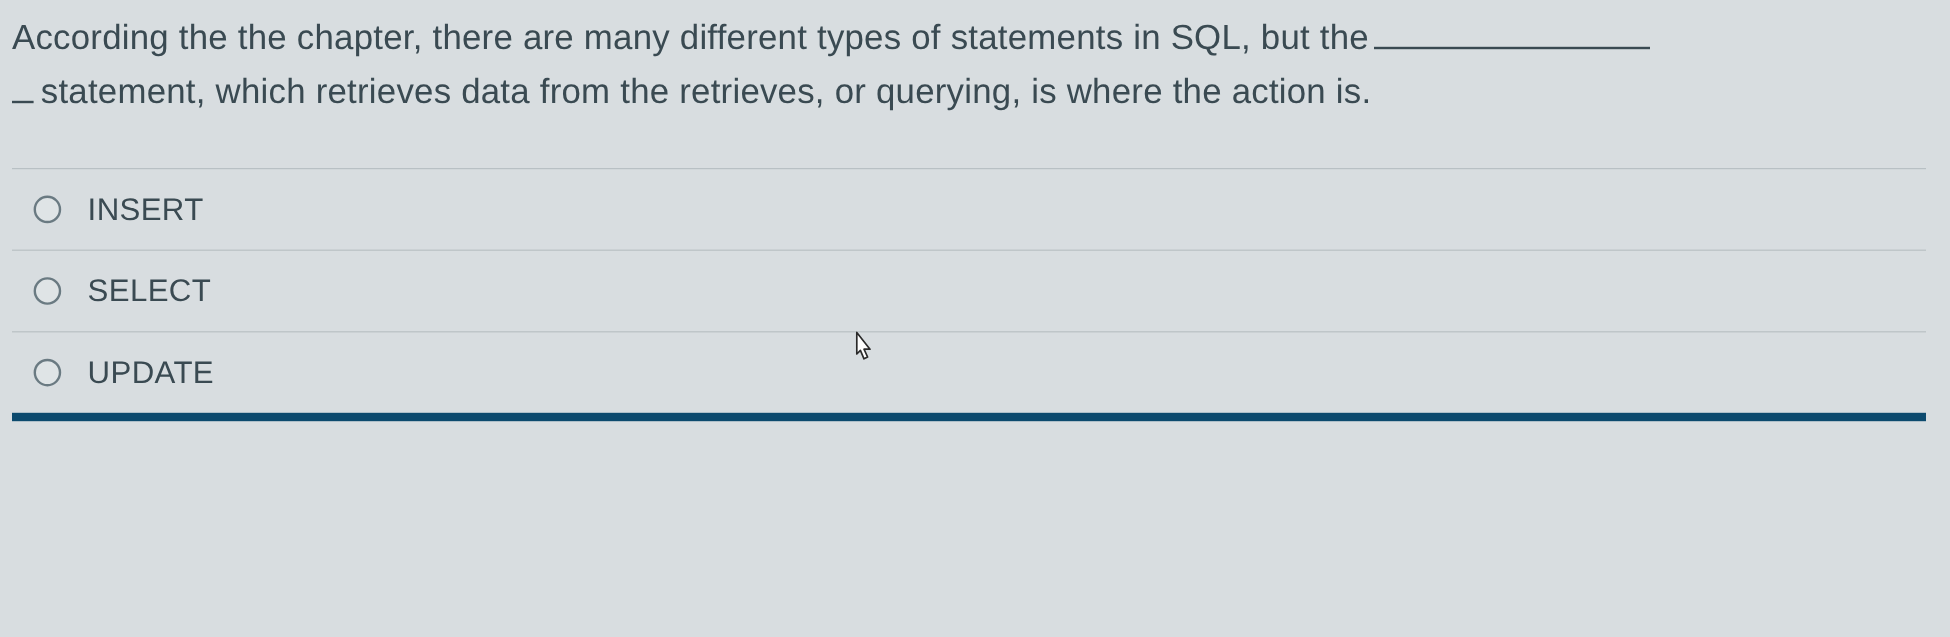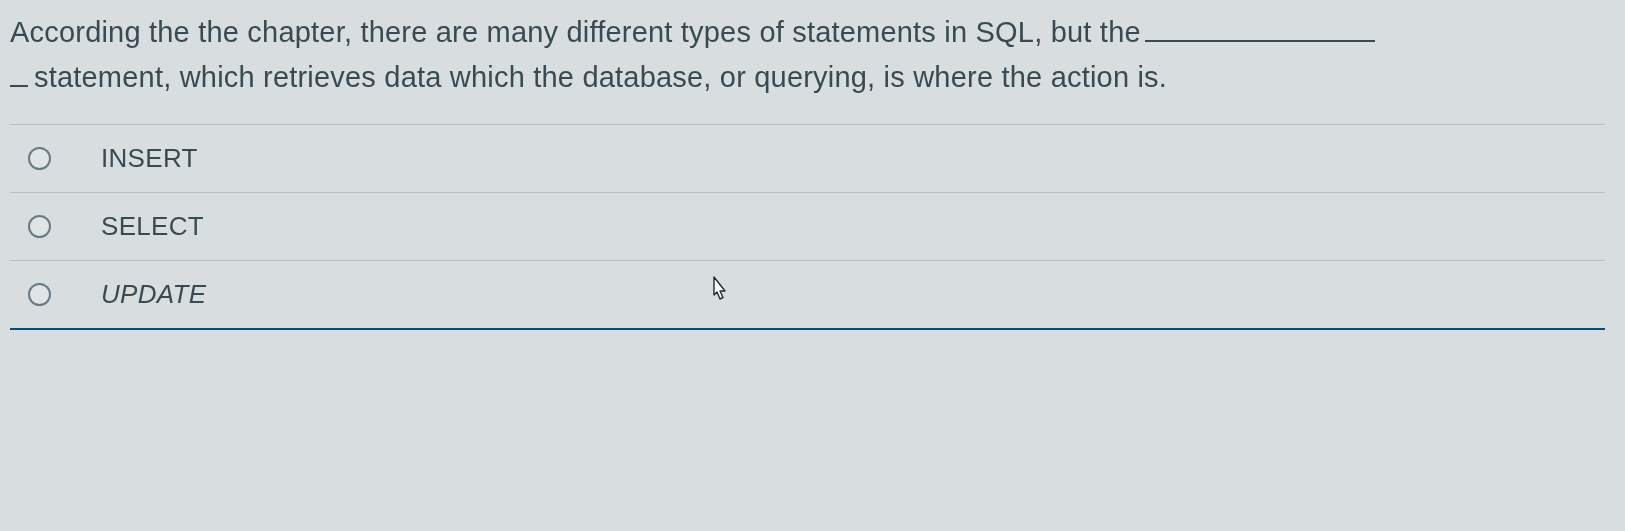--- a/index.html
+++ b/index.html
@@ -16,21 +16,21 @@
       position: relative;
     }
     .question-container {
       padding: 10px 20px 0 10px;
     }
     .question-text {
       font-size: 29px;
       line-height: 1.55;
       color: #3a4a52;
       letter-spacing: 0.2px;
-      margin-bottom: 24px;
+      margin-bottom: 40px;
     }
     .blank {
       display: inline-block;
       border-bottom: 2px solid #3a4a52;
       width: 230px;
       vertical-align: baseline;
       margin-left: 4px;
     }
     .blank2 {
       display: inline-block;
@@ -44,25 +44,23 @@
     }
     .option-row {
       display: flex;
       align-items: center;
       padding: 18px 12px 18px 18px;
       border-top: 1px solid #b8c0c4;
       cursor: pointer;
       font-size: 26px;
       color: #3a4a52;
       letter-spacing: 0.3px;
-      gap: 28px;
     }
     .option-row:last-child {
-      border-bottom: 2px solid #0c4a6e;
-      font-style: italic;
+      border-bottom: 7px solid #0c4a6e;
     }
     .radio {
       width: 23px;
       height: 23px;
       border: 2px solid #6a7a82;
       border-radius: 50%;
       margin-right: 22px;
       flex-shrink: 0;
       background: #dfe4e6;
     }
@@ -72,21 +70,21 @@
       top: 275px;
       pointer-events: none;
     }
   </style>
 </head>
 <body>
 
 <div class="question-container">
   <div class="question-text">
     <span>According the the chapter, there are many different types of statements in SQL, but the</span><span class="blank"></span><br>
-    <span class="blank2"></span><span>statement, which retrieves data which the database, or querying, is where the action is.</span>
+    <span class="blank2"></span><span>statement, which retrieves data from the retrieves, or querying, is where the action is.</span>
   </div>
 
   <div class="options">
     <div class="option-row">
       <span class="radio"></span>
       <span>INSERT</span>
     </div>
     <div class="option-row">
       <span class="radio"></span>
       <span>SELECT</span>

